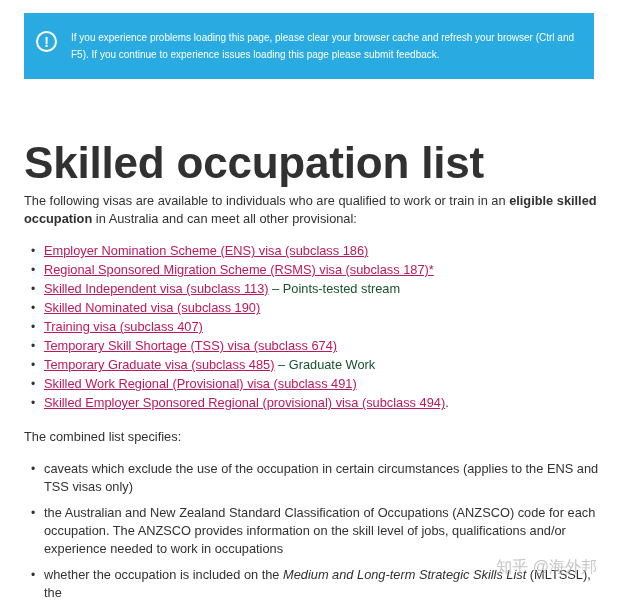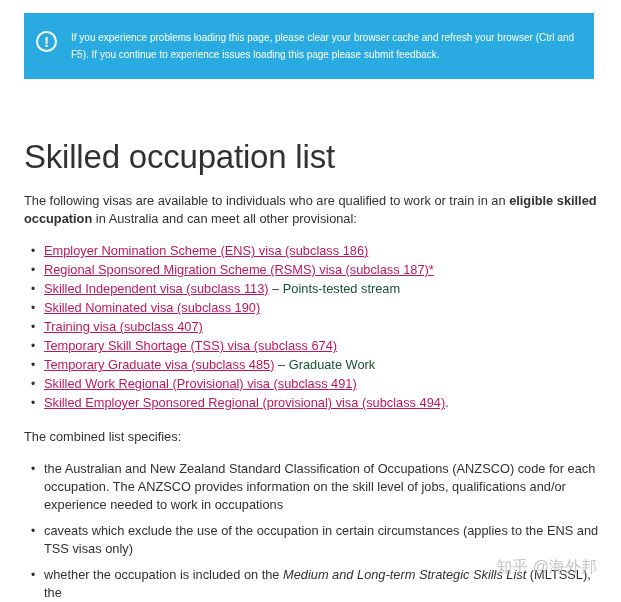--- a/index.html
+++ b/index.html
@@ -53,22 +53,22 @@
     font-size: 10px;
     line-height: 17px;
     color: #ffffff;
   }
   
   h1.page-title {
     position: absolute;
     left: 24px;
     top: 138px;
     margin: 0;
-    font-size: 33px;
-    font-weight: normal;
+    font-size: 44px;
+    font-weight: bold;
     letter-spacing: -0.2px;
     color: #313131;
   }
   
   .content {
     position: absolute;
     left: 24px;
     top: 192px;
     width: 576px;
     font-size: 12.8px;
@@ -151,22 +151,22 @@
       <li><a class="visa-link">Training visa (subclass 407)</a><span class="plain"></span></li>
       <li><a class="visa-link">Temporary Skill Shortage (TSS) visa (subclass 674)</a><span class="plain"></span></li>
       <li><a class="visa-link">Temporary Graduate visa (subclass 485)</a><span class="plain"> – Graduate Work</span></li>
       <li><a class="visa-link">Skilled Work Regional (Provisional) visa (subclass 491)</a><span class="plain"></span></li>
       <li><a class="visa-link">Skilled Employer Sponsored Regional (provisional) visa (subclass 494)</a><span class="plain">.</span></li>
     </ul>
 
     <p class="combined">The combined list specifies:</p>
 
     <ul class="spec-list">
+      <li>caveats which exclude the use of the occupation in certain circumstances (applies to the ENS and TSS visas only)</li>
       <li>the Australian and New Zealand Standard Classification of Occupations (ANZSCO) code for each occupation. The ANZSCO provides information on the skill level of jobs, qualifications and/or experience needed to work in occupations</li>
-      <li>caveats which exclude the use of the occupation in certain circumstances (applies to the ENS and TSS visas only)</li>
       <li><span>whether the occupation is included on the </span><span class="italic">Medium and Long-term Strategic Skills List</span><span> (MLTSSL), the </span></li>
     </ul>
 
   </div>
 
   <div class="watermark">知乎 @海外邦</div>
 
 </div>
 
 </body></html>

